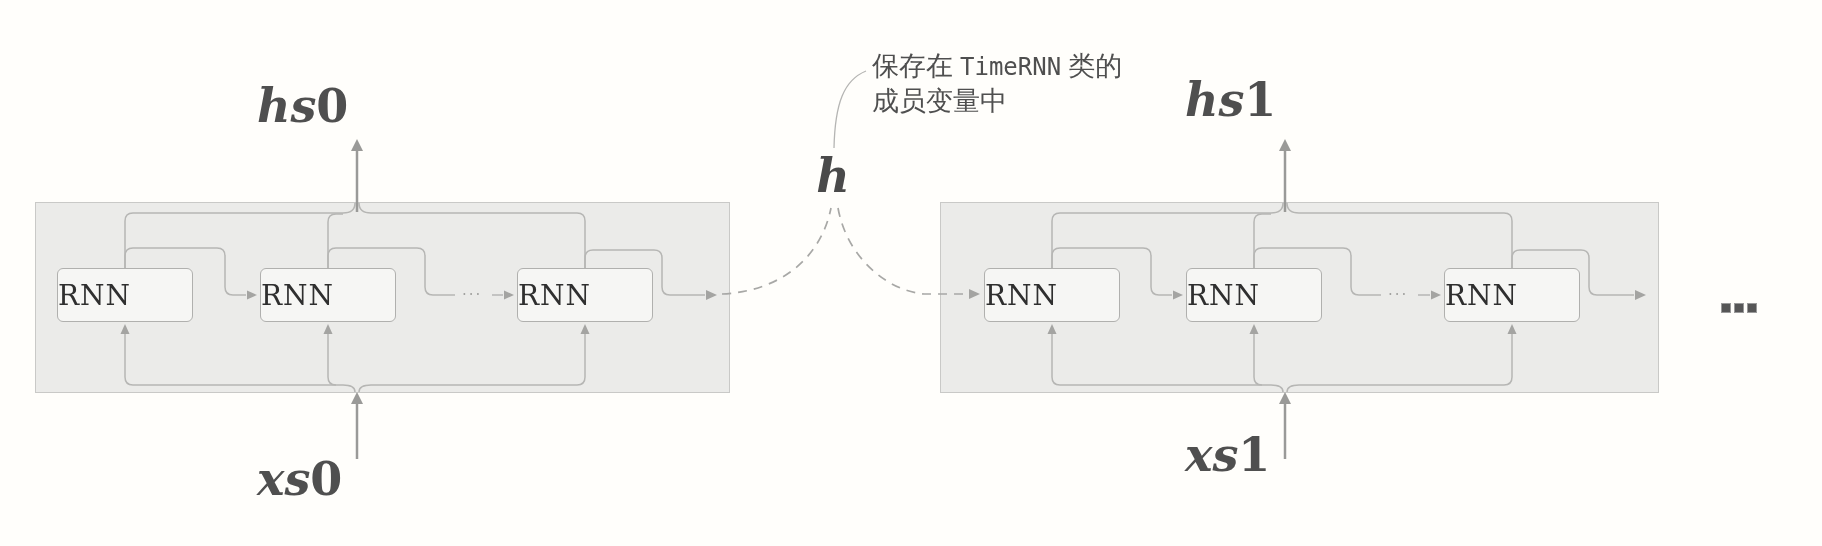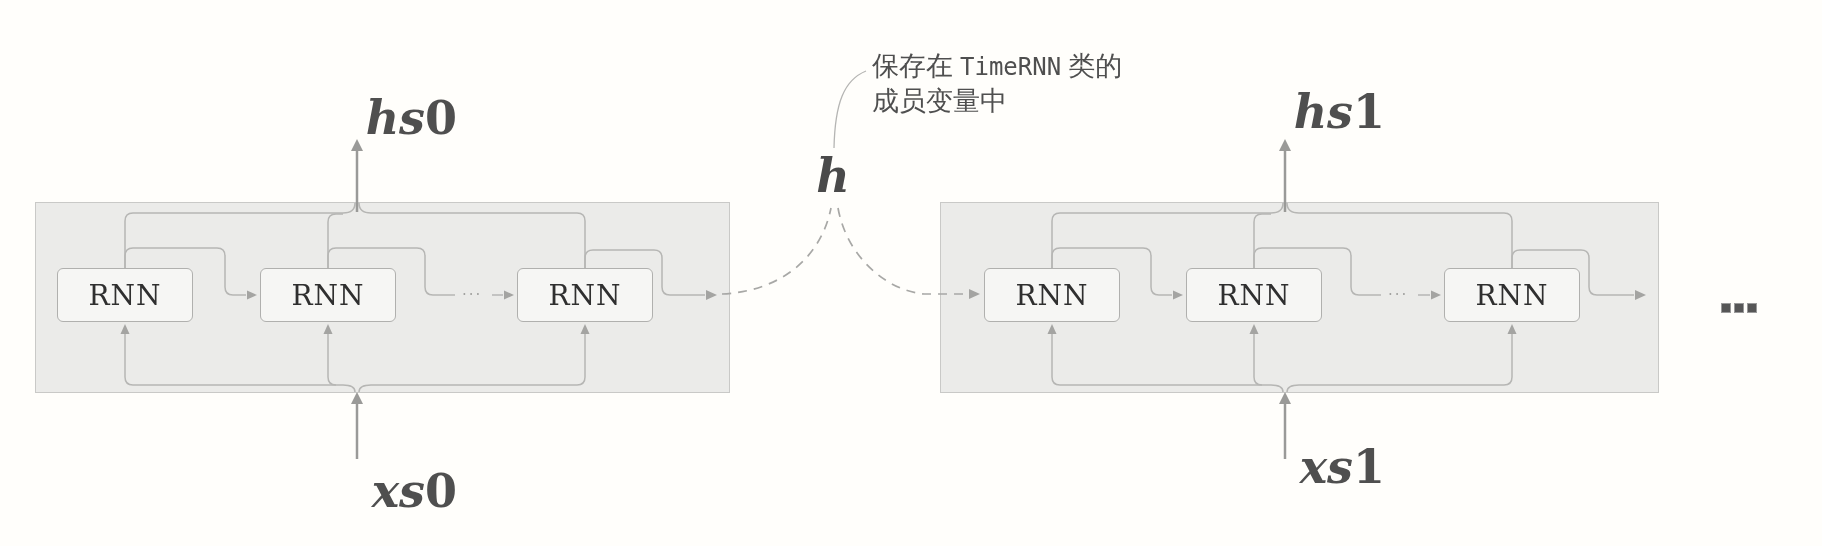--- a/index.html
+++ b/index.html
@@ -3,26 +3,26 @@
 <meta charset="utf-8">
 <style>
   html,body{margin:0;padding:0;}
   body{width:1822px;height:546px;position:relative;background:#fffefb;overflow:hidden;
        font-family:"Liberation Sans",sans-serif;}
   .stage{position:absolute;left:0;top:0;width:1822px;height:546px;}
   .time-block{position:absolute;top:202px;height:191px;background:#ebebe9;
               border:1px solid #c9c9c7;box-sizing:border-box;}
   .rnn-box{position:absolute;top:268px;height:54px;width:136px;background:#f6f6f4;
            border:1.4px solid #b0b0ae;border-radius:6px;box-sizing:border-box;
-           display:flex;align-items:center;justify-content:center;
+           display:flex;align-items:center;
            font-family:"DejaVu Serif","Liberation Serif",serif;
            font-size:28px;color:#2f2f2f;letter-spacing:1px;z-index:3;}
-  .math-label{position:absolute;width:200px;text-align:right;z-index:4;
+  .math-label{position:absolute;width:200px;text-align:left;z-index:4;
               font-family:"DejaVu Serif","Liberation Serif",serif;
-              font-size:46px;font-weight:bold;color:#4f4f4f;line-height:46px;margin-top:12px;}
+              font-size:46px;font-weight:bold;color:#4f4f4f;line-height:46px;}
   .math-label .it{font-style:italic;}
   .math-label .num{font-style:normal;}
   .h-label{position:absolute;width:100px;text-align:center;z-index:4;
            font-family:"DejaVu Serif","Liberation Serif",serif;
            font-size:46px;font-weight:bold;font-style:italic;color:#4a4a4a;line-height:46px;}
   .annotation{position:absolute;left:872px;top:49px;z-index:4;color:#4f4f4f;
               font-size:27px;line-height:34px;white-space:nowrap;}
   .annotation .code{font-family:"DejaVu Sans Mono","Liberation Mono",monospace;
                     font-size:24px;margin:0 7px;}
   .gap-dots{position:absolute;z-index:4;color:#a2a2a0;font-size:15px;

